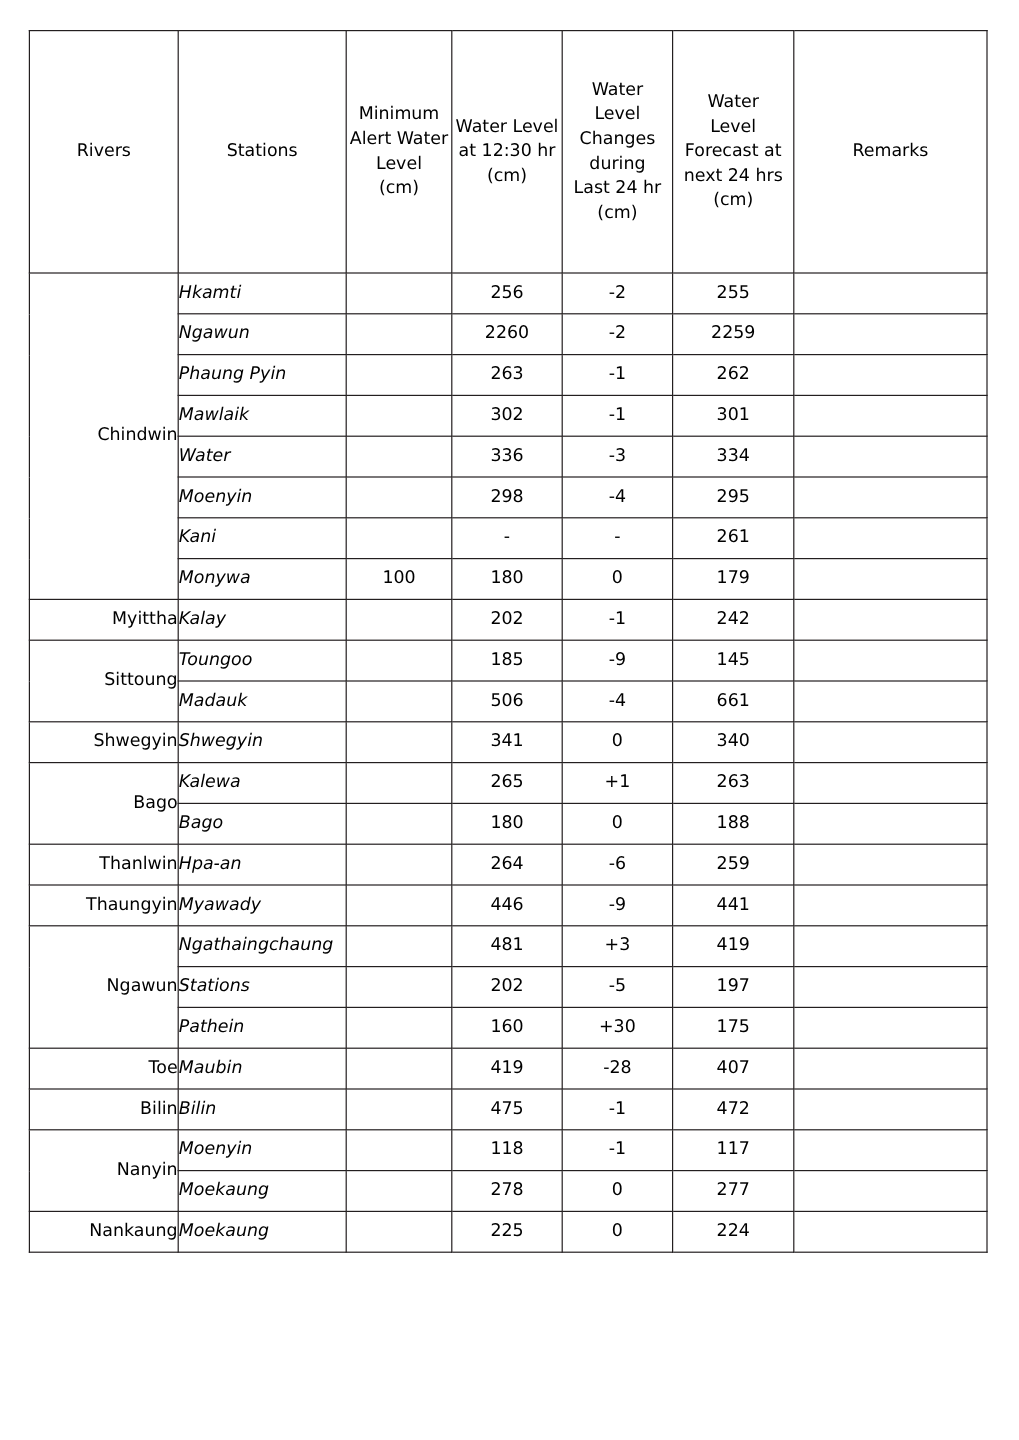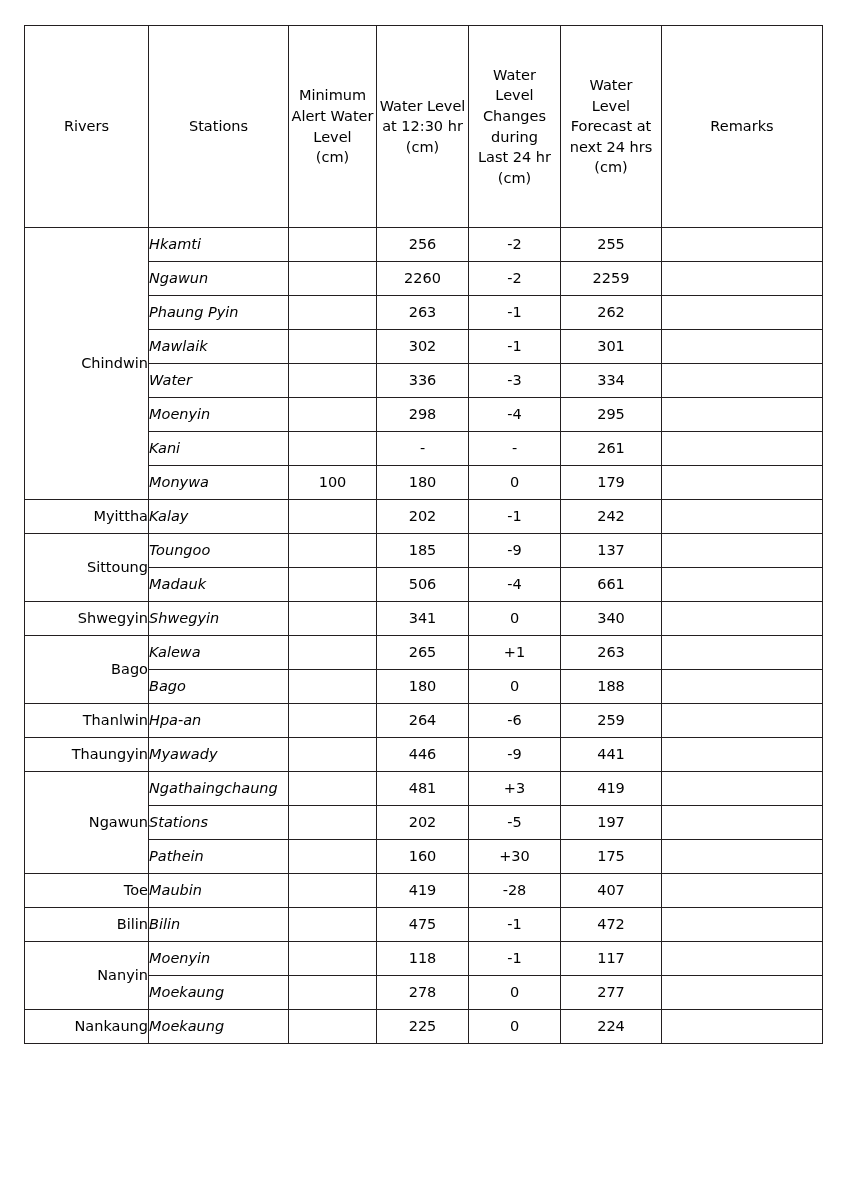--- a/index.html
+++ b/index.html
@@ -207,21 +207,21 @@
           <td class="num-cell">-1</td>
           <td class="num-cell">242</td>
           <td class="remarks-cell"></td>
         </tr>
         <tr>
           <td class="river-cell" rowspan="2">Sittoung</td>
           <td class="station-cell">Toungoo</td>
           <td class="num-cell"></td>
           <td class="num-cell">185</td>
           <td class="num-cell">-9</td>
-          <td class="num-cell">137</td>
+          <td class="num-cell">145</td>
           <td class="remarks-cell"></td>
         </tr>
         <tr>
           <td class="station-cell">Madauk</td>
           <td class="num-cell"></td>
           <td class="num-cell">506</td>
           <td class="num-cell">-4</td>
           <td class="num-cell">661</td>
           <td class="remarks-cell"></td>
         </tr>

